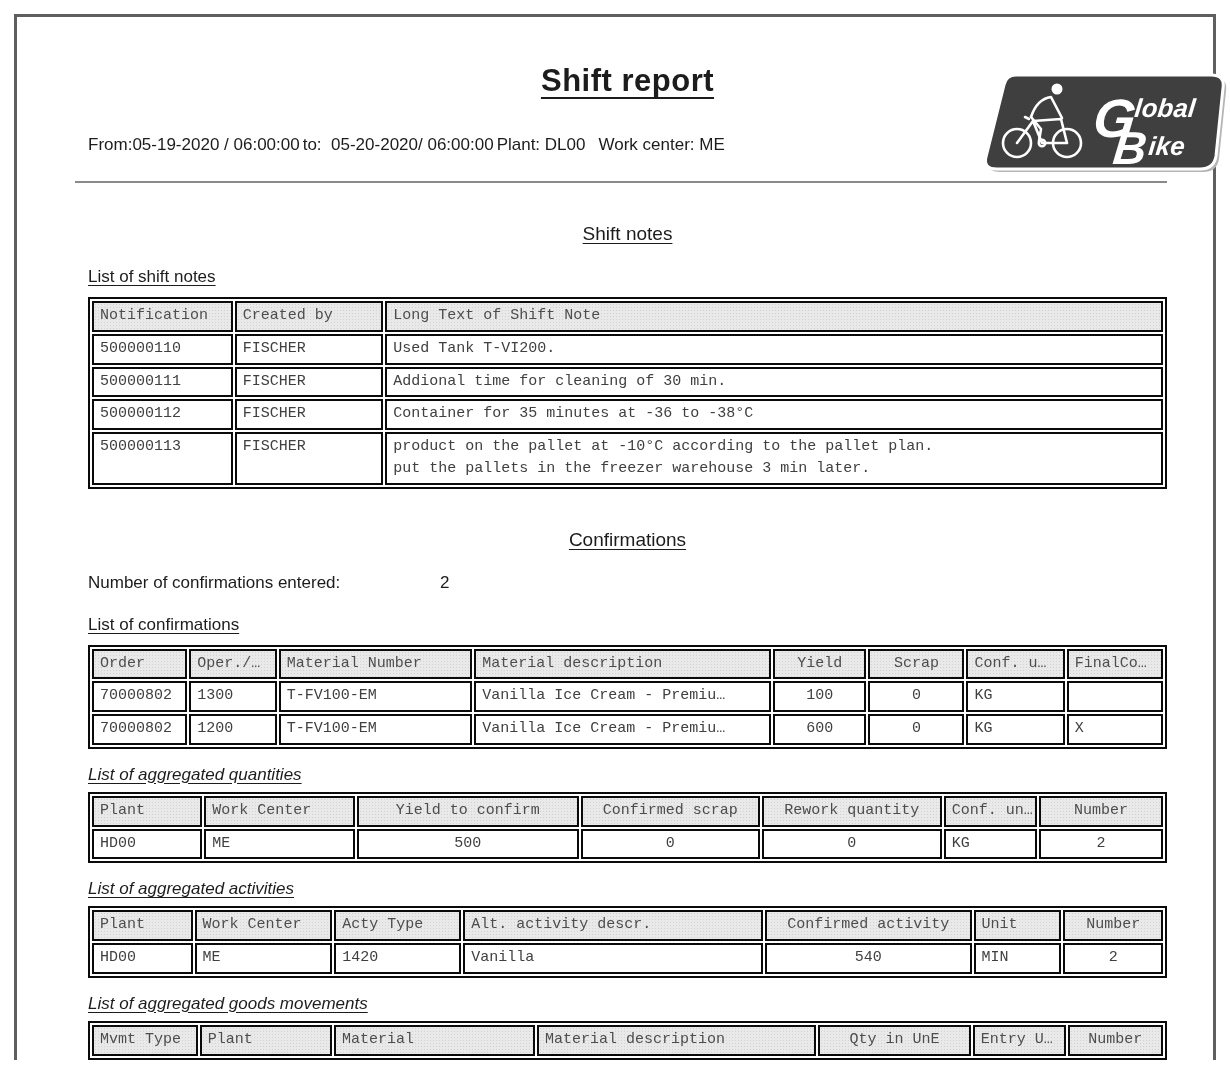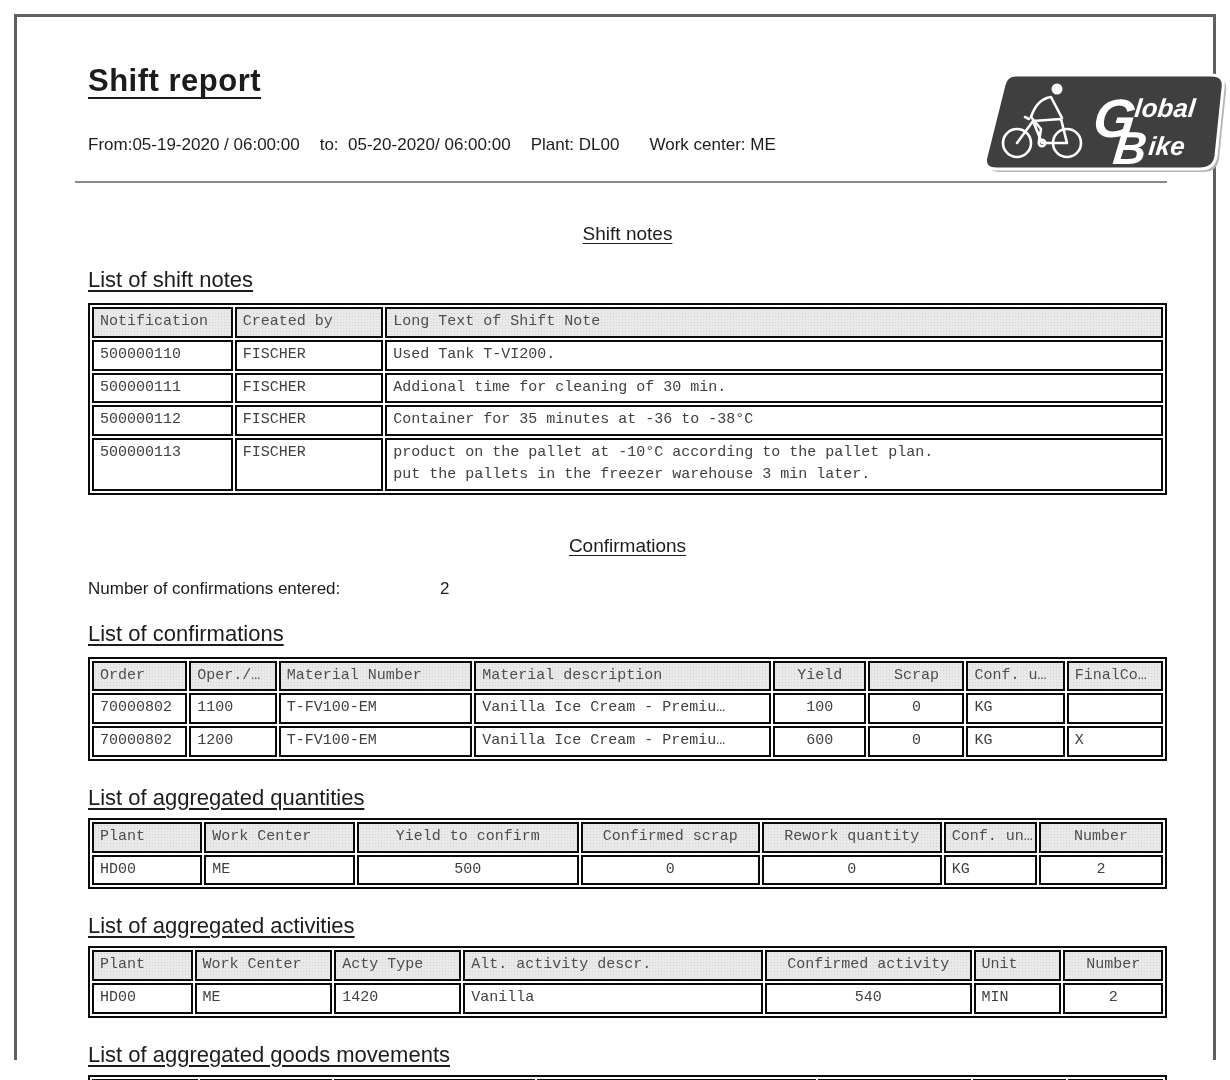--- a/index.html
+++ b/index.html
@@ -10,42 +10,42 @@
     position: absolute; left: 14px; top: 14px; width: 1202px; height: 1046px;
     border: 3px solid #5f5f5f; border-bottom: none; background: #fff;
   }
   .content { padding: 0 46px 0 71px; position: relative; height: 100%; }
 
   
   .logo { position: absolute; top: 4px; right: -18px; width: 252px; height: 110px; }
 
   
   .title {
-    margin-top: 46px; font-size: 31px; font-weight: bold;
+    margin-top: 46px; text-align: center; font-size: 31px; font-weight: bold;
     text-decoration: underline; text-decoration-thickness: 2px; text-underline-offset: 6px;
     letter-spacing: 0.5px;
   }
 
   
-  .meta { margin-top: 36px; font-size: 17px; display: flex; gap: 20px; white-space: pre; }
+  .meta { margin-top: 36px; font-size: 17px; display: flex; gap: 3px; white-space: pre; }
   .meta .wc { margin-left: 10px; }
 
   .rule { margin: 26px 0 0 -13px; width: calc(100% + 13px); border: none; border-top: 2px solid #8a8a8a; }
 
   .section-heading {
     margin-top: 40px; text-align: center; font-size: 19px;
     text-decoration: underline; text-underline-offset: 3px;
   }
   .count-line { margin-top: 22px; font-size: 17px; }
   .count-line .lbl { display: inline-block; width: 352px; }
   .list-label {
-    margin-top: 22px; font-size: 22px;
+    margin-top: 22px; font-size: 17px;
     text-decoration: underline; text-underline-offset: 3px;
   }
-  .list-label.tight { margin-top: 24px; }
+  .list-label.tight { margin-top: 16px; font-style: italic; }
 
   
   table.rpt {
     width: 100%; margin-top: 10px; table-layout: fixed;
     border-collapse: separate; border-spacing: 2px;
     border: 2px solid #0a0a0a; background: #fff;
     font-family: "Liberation Mono", "DejaVu Sans Mono", monospace;
     font-size: 15px; color: #404040;
   }
   table.rpt.tight { margin-top: 7px; }
@@ -164,21 +164,21 @@
             <th>Material description</th>
             <th class="num">Yield</th>
             <th class="num">Scrap</th>
             <th>Conf. u…</th>
             <th>FinalCo…</th>
           </tr>
         </thead>
         <tbody>
           <tr>
             <td>70000802</td>
-            <td>1100</td>
+            <td>1300</td>
             <td>T-FV100-EM</td>
             <td>Vanilla Ice Cream - Premiu…</td>
             <td class="num">100</td>
             <td class="num">0</td>
             <td>KG</td>
             <td></td>
           </tr>
           <tr>
             <td>70000802</td>
             <td>1200</td>

